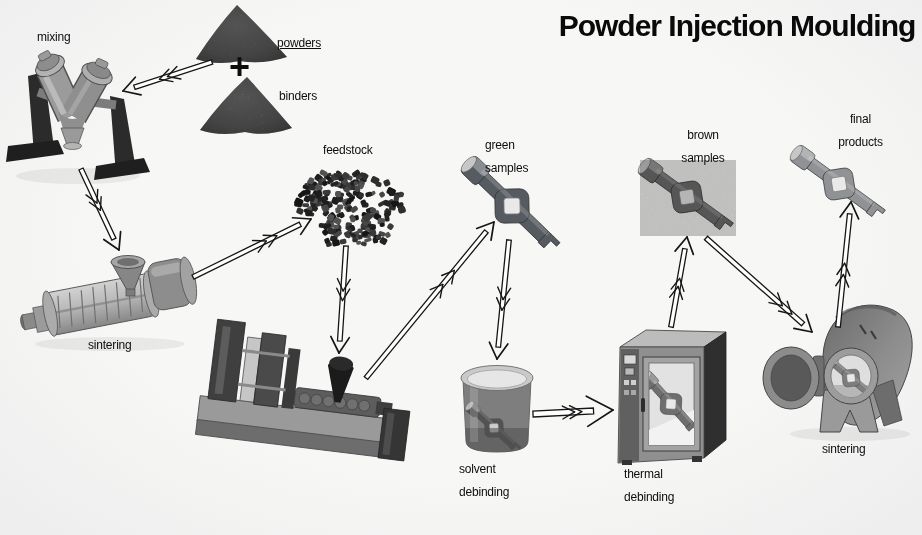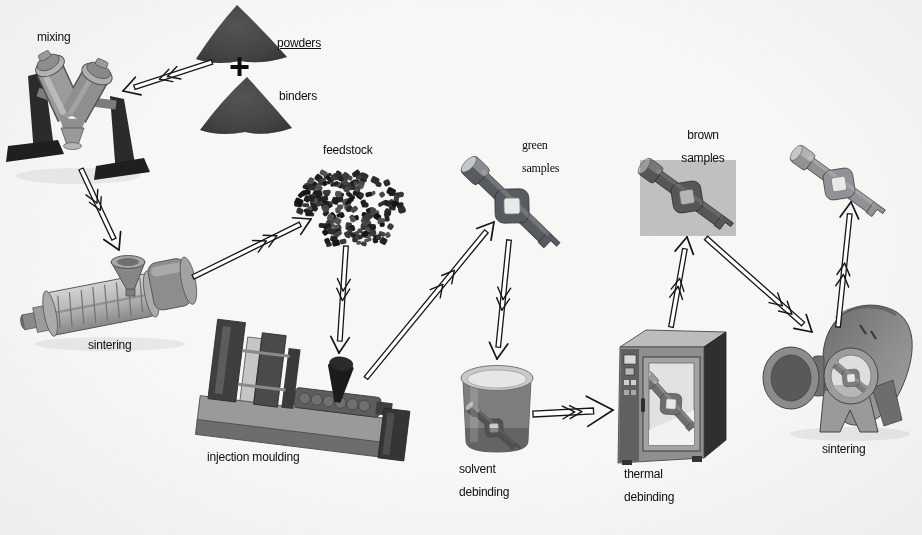--- a/index.html
+++ b/index.html
@@ -504,30 +504,32 @@
           <line x1="851" y1="202" x2="858.5751438003712" y2="218.8741102403563" stroke="#161616" stroke-width="1.7" stroke-linecap="round"></line>
           <line x1="851" y1="202" x2="840.1147093288783" y2="216.95422505532105" stroke="#161616" stroke-width="1.7" stroke-linecap="round"></line>
           <line x1="843.46" y1="274.5" x2="848.6838255304032" y2="287.10799931900016" stroke="#161616" stroke-width="1.4" stroke-linecap="round"></line>
           <line x1="843.46" y1="274.5" x2="835.7535643165342" y2="285.76325215275784" stroke="#161616" stroke-width="1.4" stroke-linecap="round"></line>
           <line x1="844.63" y1="263.25" x2="849.8538255304031" y2="275.85799931900016" stroke="#161616" stroke-width="1.4" stroke-linecap="round"></line>
           <line x1="844.63" y1="263.25" x2="836.9235643165341" y2="274.51325215275784" stroke="#161616" stroke-width="1.4" stroke-linecap="round"></line>
         </g>
       </g>
   </svg>
 
+  <div class="title">Powder Injection Moulding</div>
 
   <div class="label" style="left:37px;top:26px;">mixing</div>
   <div class="label" style="left:277px;top:32px;text-decoration:underline;">powders</div>
   <div class="plus" style="left:229px;top:50px;">+</div>
   <div class="label" style="left:279px;top:85px;">binders</div>
   <div class="label" style="left:323px;top:139px;text-align:right;">feedstock</div>
-  <div class="label" style="left:522px;top:134px;font-family:Liberation Serif, serif;">green
+  <div class="label" style="left:485px;top:134px;">green
 samples</div>
   <div class="label center" style="left:653px;top:124px;width:100px;">brown
 samples</div>
+  <div class="label center" style="left:808px;top:108px;width:105px;">final
+products</div>
   <div class="label" style="left:88px;top:334px;">sintering</div>
-  <div class="label" style="left:207px;top:446px;">injection moulding</div>
   <div class="label" style="left:459px;top:458px;">solvent
 debinding</div>
   <div class="label" style="left:624px;top:463px;">thermal
 debinding</div>
   <div class="label" style="left:822px;top:438px;">sintering</div>
 </div>
 
 </body></html>

